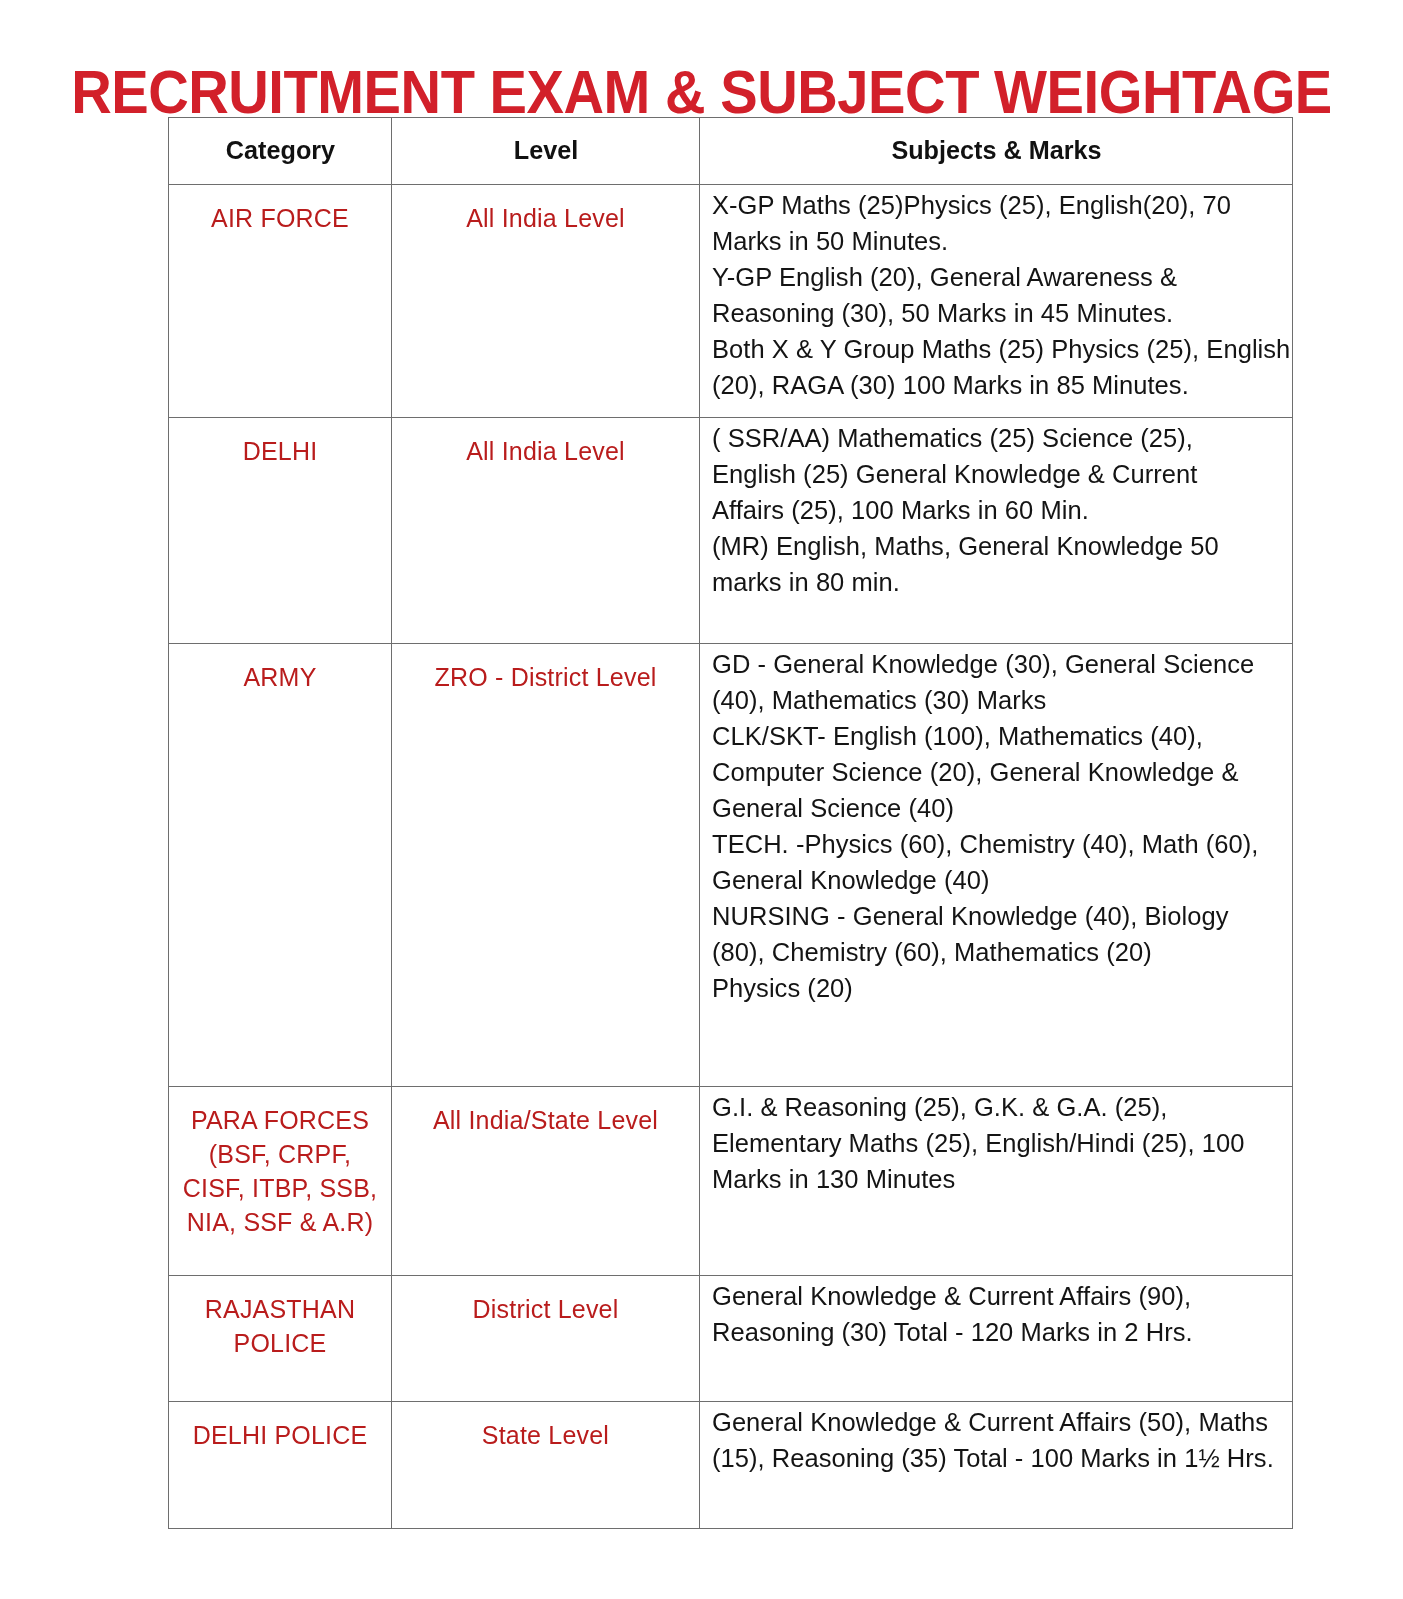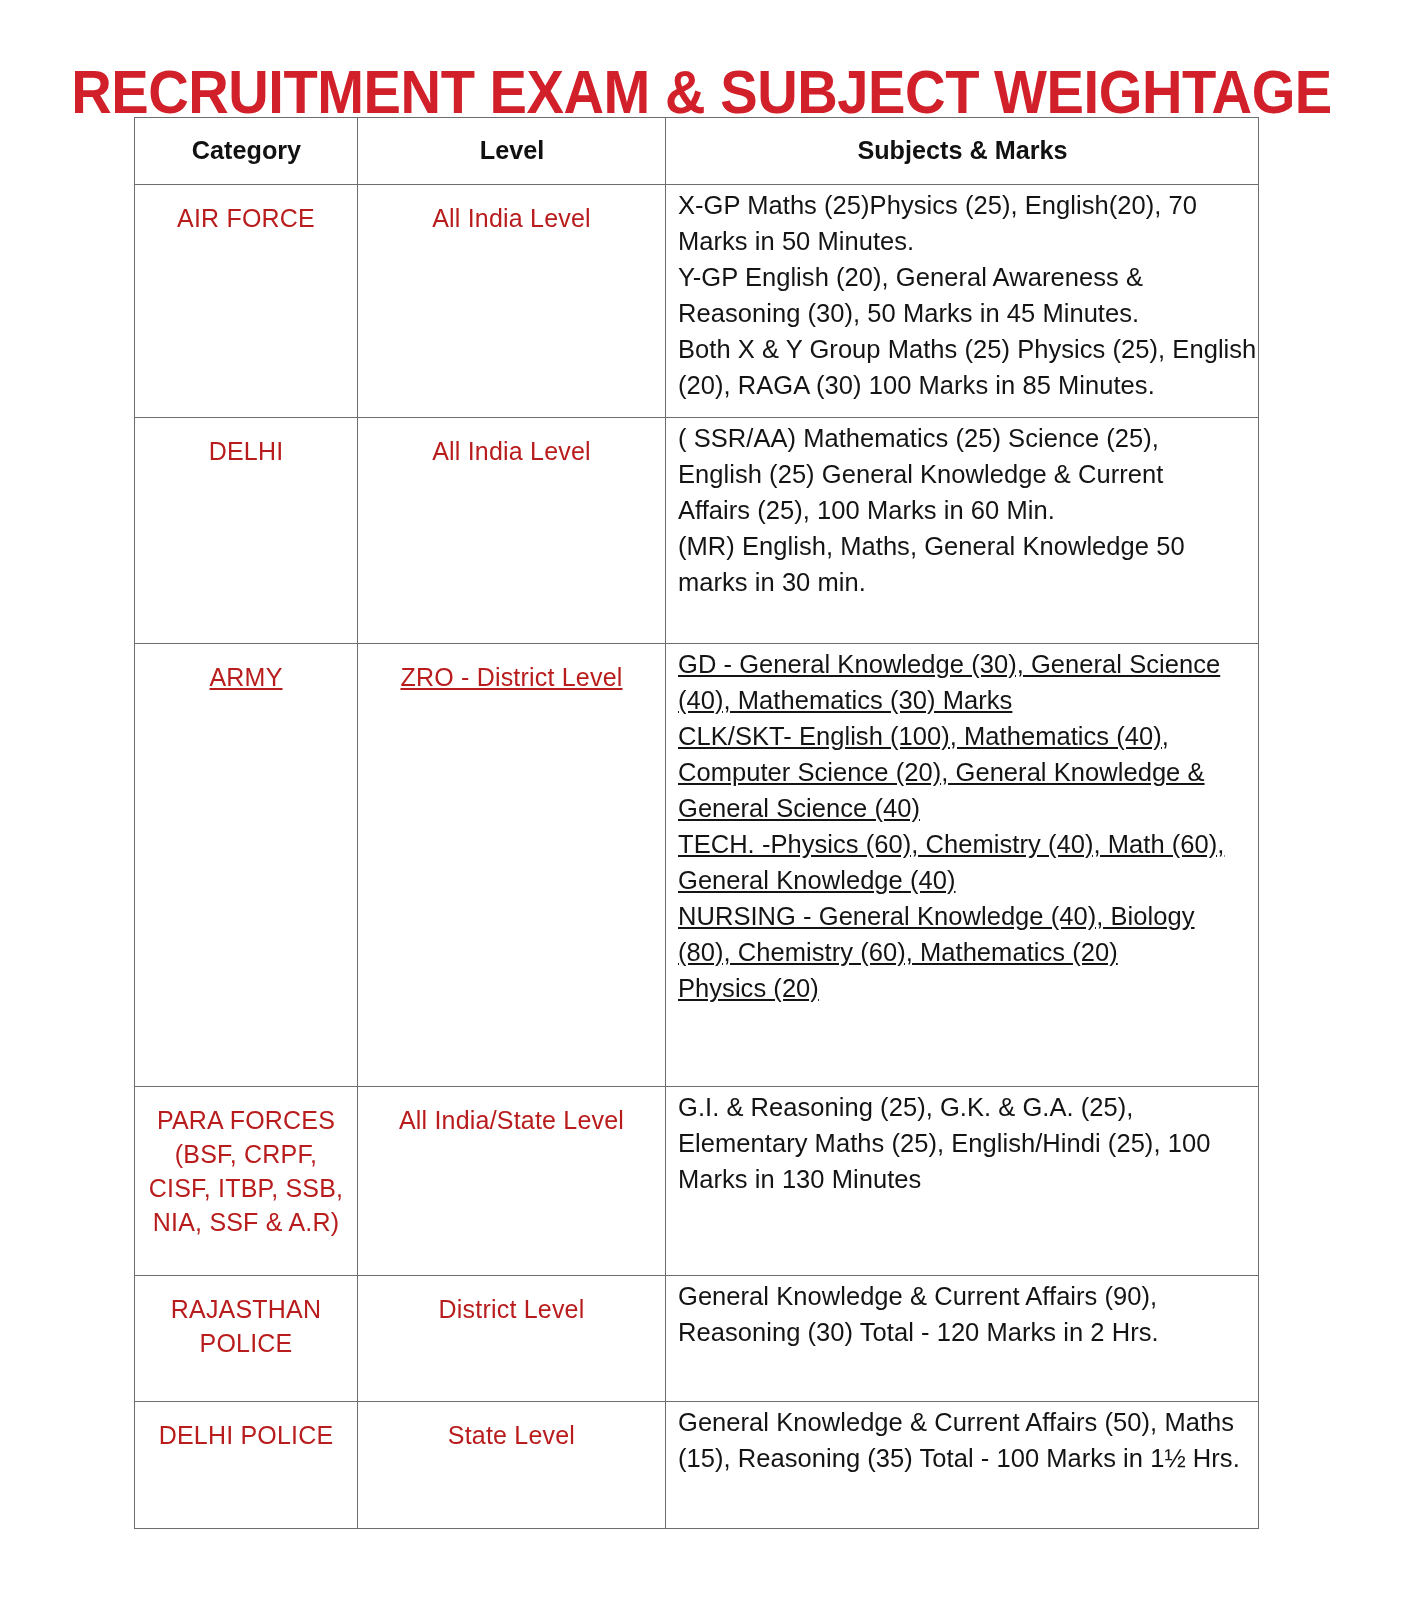--- a/index.html
+++ b/index.html
@@ -46,20 +46,21 @@
     position: absolute;
     left: 134px;
     top: 117px;
     width: 1124px;
   }
 
   table.rec-table {
     width: 1124px;
     border-collapse: collapse;
     table-layout: fixed;
+    margin-left: 34px;
   }
 
   table.rec-table col.c-cat   { width: 223px; }
   table.rec-table col.c-lvl   { width: 308px; }
   table.rec-table col.c-subj  { width: 593px; }
 
   table.rec-table th,
   table.rec-table td {
     border: 1.6px solid #6e6e6e;
     vertical-align: top;
@@ -103,21 +104,21 @@
     letter-spacing: 0.05px;
   }
   td.subj .ln {
     display: block;
     white-space: nowrap;
   }
 
   
   tr.r-airforce  td { height: 198px; }
   tr.r-navy      td { height: 195px; }
-  tr.r-army      td { height: 412px; text-decoration: underline; }
+  tr.r-army      td { height: 412px; }
   tr.r-para      td { height: 158px; }
   tr.r-rajpolice td { height: 95px; }
   tr.r-delhi     td { height: 96px; }
 </style>
 </head>
 <body>
 
 <div class="page">
 
   <h1 class="title">RECRUITMENT EXAM &amp; SUBJECT WEIGHTAGE</h1>
@@ -152,21 +153,21 @@
         </tr>
 
         <tr class="r-navy">
           <td class="cat">DELHI</td>
           <td class="lvl">All India Level</td>
           <td class="subj">
             <span class="ln">( SSR/AA) Mathematics  (25) Science (25),</span>
             <span class="ln">English (25) General Knowledge &amp; Current</span>
             <span class="ln">Affairs (25), 100 Marks in 60 Min.</span>
             <span class="ln">(MR) English, Maths, General Knowledge  50</span>
-            <span class="ln">marks in  30 min.</span>
+            <span class="ln">marks in  80 min.</span>
           </td>
         </tr>
 
         <tr class="r-army">
           <td class="cat">ARMY</td>
           <td class="lvl">ZRO - District Level</td>
           <td class="subj">
             <span class="ln">GD - General Knowledge (30), General Science</span>
             <span class="ln">(40), Mathematics (30) Marks</span>
             <span class="ln">CLK/SKT- English (100), Mathematics (40),</span>

